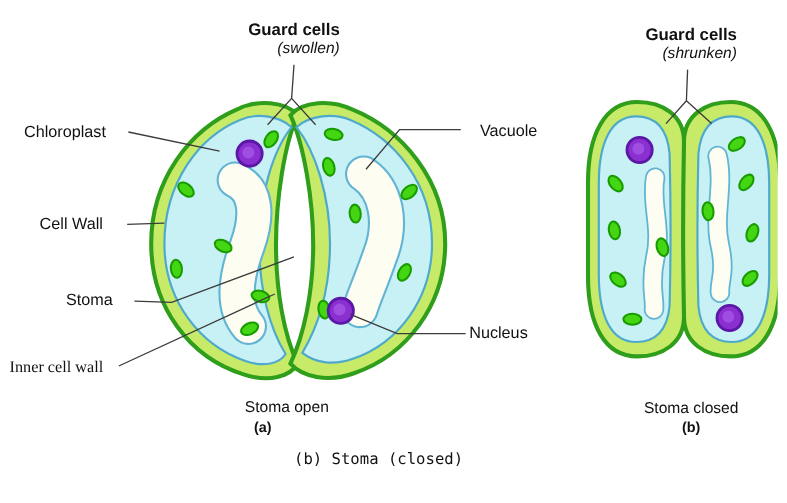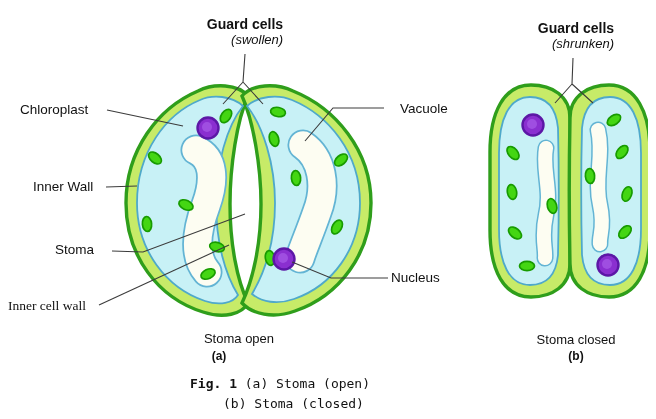--- a/index.html
+++ b/index.html
@@ -29,21 +29,21 @@
   .hcenter{transform:translateX(-50%); text-align:center;}
   .pointer-title{font-weight:bold; font-size:14px;}
   .pointer-sub{font-style:italic; font-size:13px;text-align:right;}
   .cap{font-size:13px;}
   .cap-letter{font-weight:bold; font-size:12px;}
   .figcap{
     position:absolute; left:190px; top:374px;
     font-family:"DejaVu Sans Mono", monospace; font-size:13px; line-height:20px;
   }
   .figcap .fig-num{font-weight:bold;}
-  .figcap .line2{margin-left:33px;}
+  .figcap .line2{margin-left:55px;}
 </style>
 </head>
 <body>
 
 <div class="stage">
 
   <svg class="art" width="656" height="419" viewBox="0 0 656 419">
 
     <g>
 
@@ -146,33 +146,29 @@
     <div class="pointer-title">Guard cells</div>
     <div class="pointer-sub">(swollen)</div>
   </div>
 
   <div class="label hcenter" style="left:576px; top:20px;">
     <div class="pointer-title">Guard cells</div>
     <div class="pointer-sub">(shrunken)</div>
   </div>
 
   <div class="label vcenter" style="left:20px; top:110px;">Chloroplast</div>
-  <div class="label vcenter" style="left:33px; top:187px;">Inner Wall</div>
+  <div class="label vcenter" style="left:33px; top:187px;">Cell Wall</div>
   <div class="label vcenter" style="left:55px; top:250px;">Stoma</div>
   <div class="label vcenter" style="left:8px; top:306px;font-family:Liberation Serif, serif;">Inner cell wall</div>
   <div class="label vcenter" style="left:400px; top:109px;">Vacuole</div>
   <div class="label vcenter" style="left:391px; top:278px;">Nucleus</div>
 
   <div class="label cap hcenter" style="left:239px; top:331px;">Stoma open</div>
   <div class="label cap-letter hcenter" style="left:219px; top:348px;">(a)</div>
 
   <div class="label cap hcenter" style="left:576px; top:332px;">Stoma closed</div>
   <div class="label cap-letter hcenter" style="left:576px; top:348px;">(b)</div>
 
   <div class="figcap">
-    <div>
-      <span class="fig-num">Fig. 1</span>
-      <span>(a) Stoma (open)</span>
-    </div>
     <div class="line2">(b) Stoma (closed)</div>
   </div>
 
 </div>
 
 </body></html>

